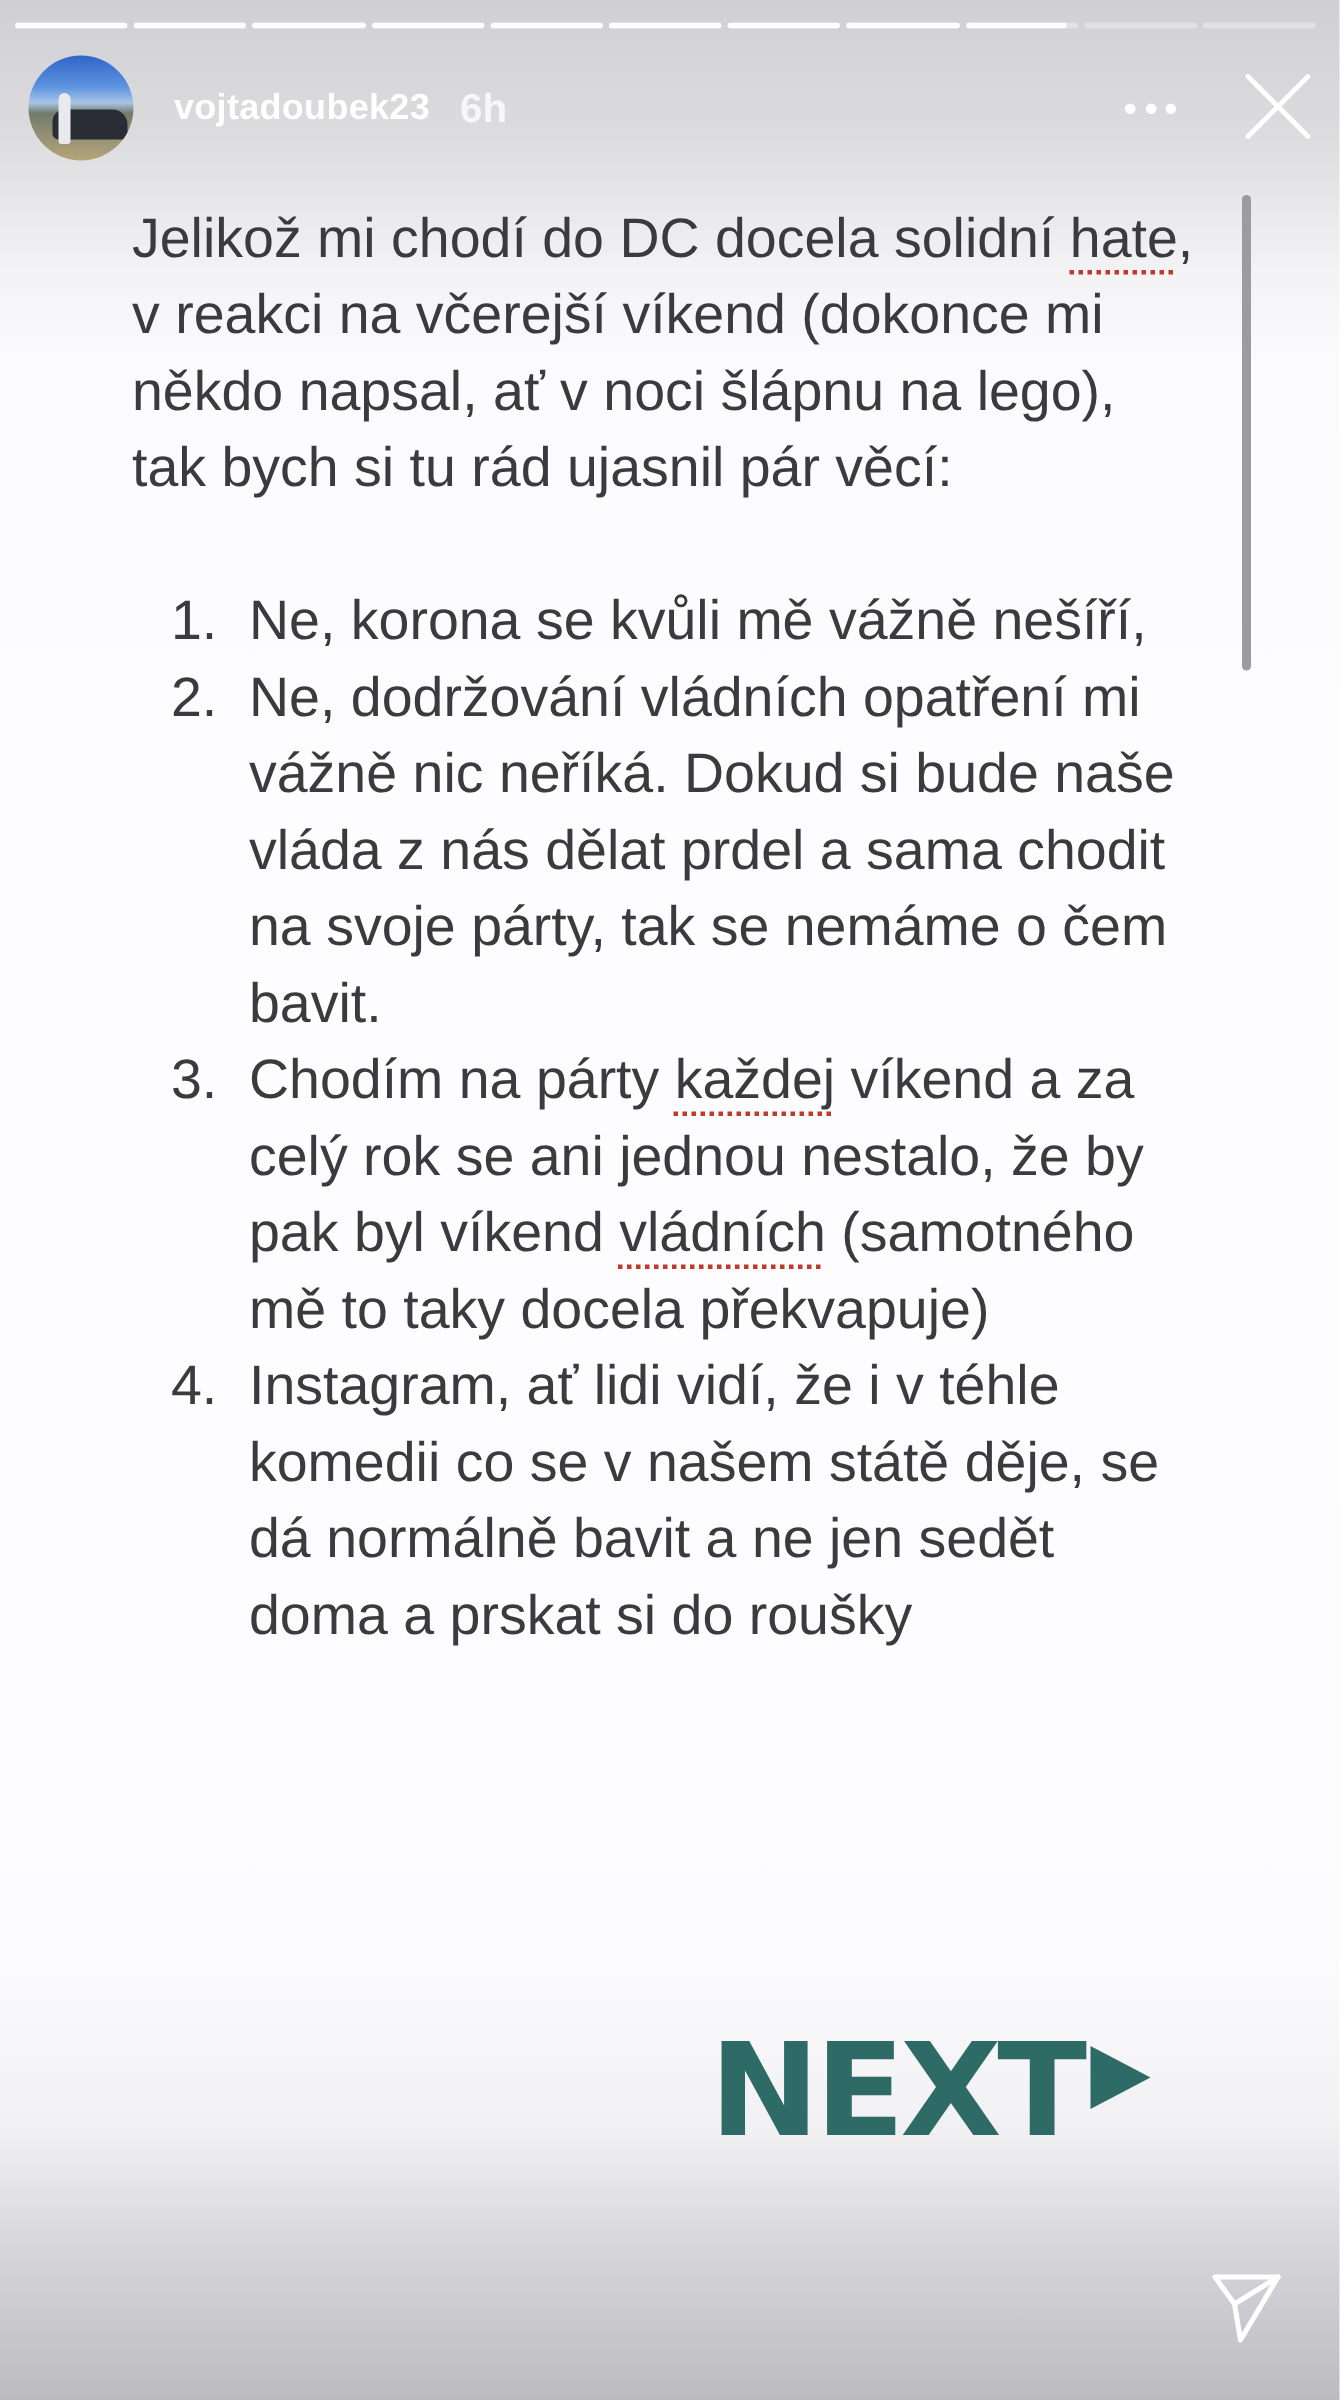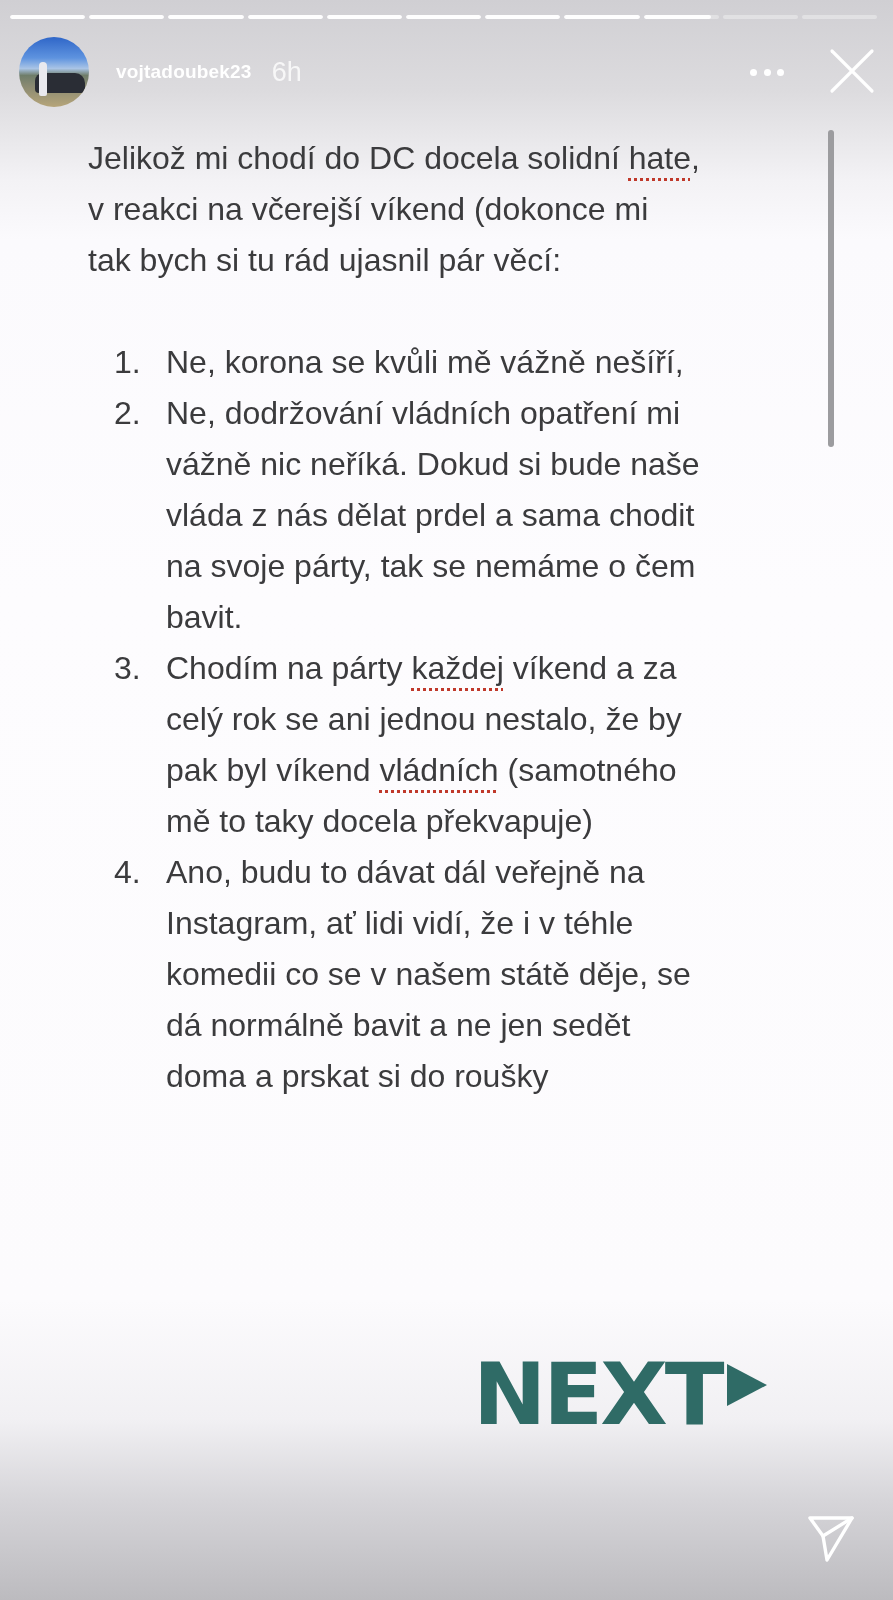--- a/index.html
+++ b/index.html
@@ -32,38 +32,38 @@
     }
     .avatar .car {
       position: absolute; left: 16px; top: 36px; width: 50px; height: 20px;
       background: #2a2d35; border-radius: 8px 10px 4px 4px;
     }
     .avatar .person {
       position: absolute; left: 20px; top: 25px; width: 8px; height: 34px;
       background: #e9e9ee; border-radius: 4px 4px 2px 2px;
     }
     .username {
-      margin-left: 27px; color: #ffffff; font-size: 19px; font-weight: bold;
+      margin-left: 27px; color: #ffffff; font-size: 24px; font-weight: bold;
       letter-spacing: 0.2px;
     }
     .time {
-      margin-left: 20px; color: rgba(255,255,255,0.78); font-size: 27px;
+      margin-left: 20px; color: rgba(255,255,255,0.78); font-size: 27px; font-weight: bold;
     }
     .more-btn {
       position: absolute; right: 91px; top: 26px; width: 34px; height: 20px;
       display: flex; align-items: center; justify-content: space-between; cursor: pointer;
     }
     .more-btn .dot { width: 7px; height: 7px; border-radius: 50%; background: #fff; }
     .close-btn {
       position: absolute; right: 0; top: 12px; width: 46px; height: 46px; cursor: pointer;
     }
 
     .content {
       position: absolute; left: 88px; top: 133px; width: 720px;
-      color: #3b3b3d; font-size: 32px; line-height: 51px;
+      color: #3b3b3d; font-size: 37px; line-height: 51px;
     }
     .line { white-space: nowrap; }
     .spell {
       text-decoration: underline dotted #c0392b;
       text-decoration-thickness: 3px;
       text-underline-offset: 9px;
     }
     .list { margin-top: 51px; }
     .item { position: relative; padding-left: 78px; }
     .item .num { position: absolute; left: 26px; top: 0; }
@@ -148,20 +148,21 @@
       <line x1="3" y1="3" x2="43" y2="43" stroke="#fff" stroke-width="3.2" stroke-linecap="round"></line>
       <line x1="43" y1="3" x2="3" y2="43" stroke="#fff" stroke-width="3.2" stroke-linecap="round"></line>
     </svg>
   </div>
 </div>
 
 <div class="content">
   <div id="intro">
       <div class="line"><span>Jelikož mi chodí do DC docela solidní </span><span class="spell">hate</span><span>,</span></div>
       <div class="line"><span>v reakci na včerejší víkend (dokonce mi</span></div>
+      <div class="line"><span>někdo napsal, ať v noci šlápnu na lego),</span></div>
       <div class="line"><span>tak bych si tu rád ujasnil pár věcí:</span></div>
     </div>
   <div class="list" id="list">
       <div class="item">
         <span class="num">1.</span>
         <div class="line"><span>Ne, korona se kvůli mě vážně nešíří,</span></div>
       </div>
       <div class="item">
         <span class="num">2.</span>
         <div class="line"><span>Ne, dodržování vládních opatření mi</span></div>
@@ -172,21 +173,20 @@
       </div>
       <div class="item">
         <span class="num">3.</span>
         <div class="line"><span>Chodím na párty </span><span class="spell">každej</span><span> víkend a za</span></div>
         <div class="line"><span>celý rok se ani jednou nestalo, že by</span></div>
         <div class="line"><span>pak byl víkend </span><span class="spell">vládních</span><span> (samotného</span></div>
         <div class="line"><span>mě to taky docela překvapuje)</span></div>
       </div>
       <div class="item">
         <span class="num">4.</span>
-        <div class="line"><span>Ano, budu to dávat dál veřejně na</span></div>
         <div class="line"><span>Instagram, ať lidi vidí, že i v téhle</span></div>
         <div class="line"><span>komedii co se v našem státě děje, se</span></div>
         <div class="line"><span>dá normálně bavit a ne jen sedět</span></div>
         <div class="line"><span>doma a prskat si do roušky</span></div>
       </div>
     </div>
 </div>
 
 <div class="scrollbar"></div>
 

